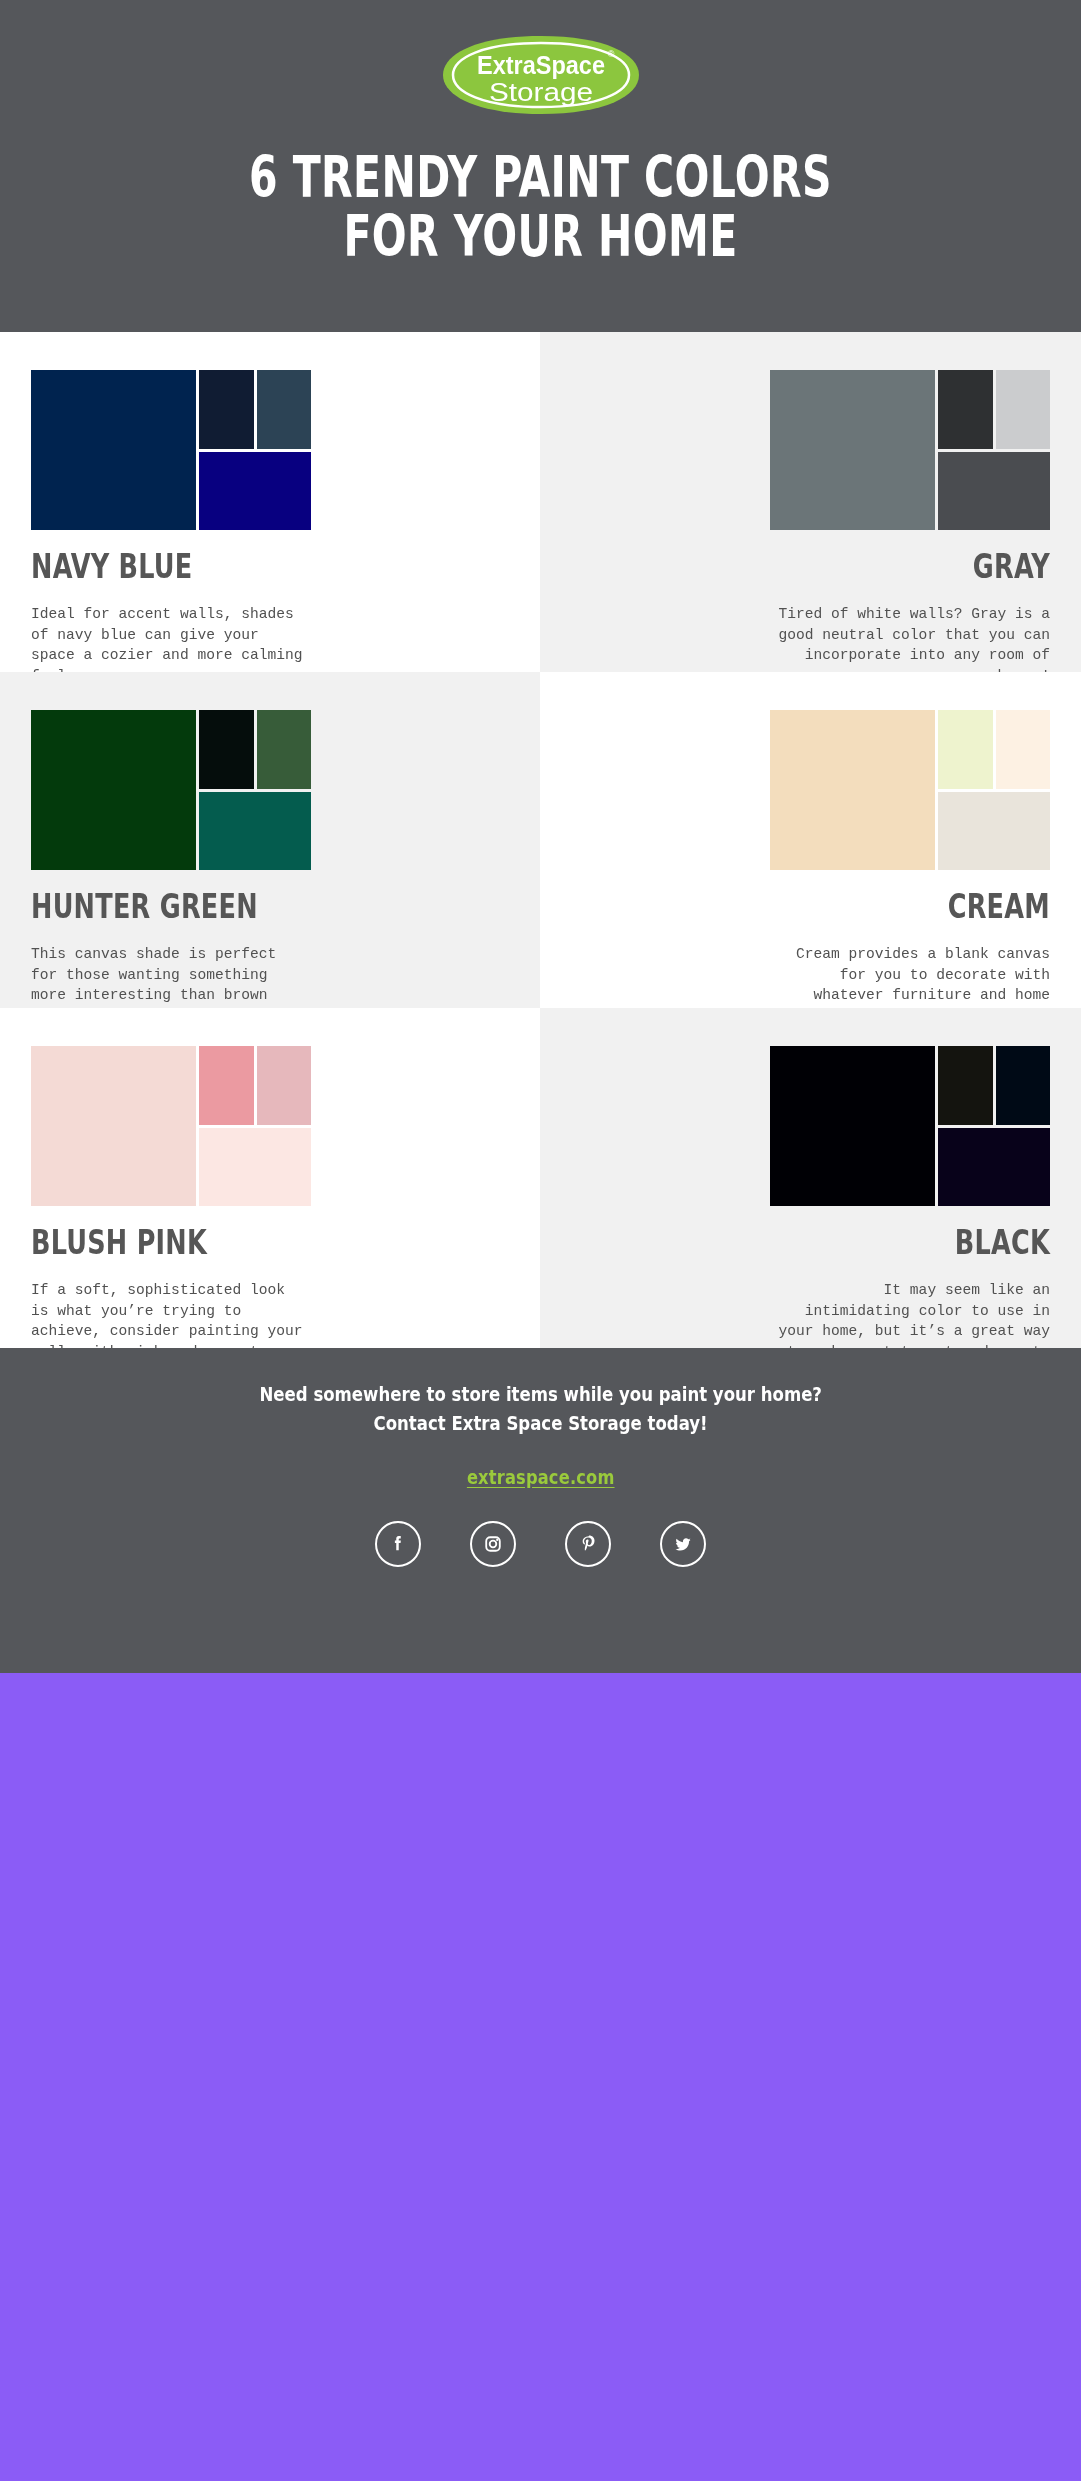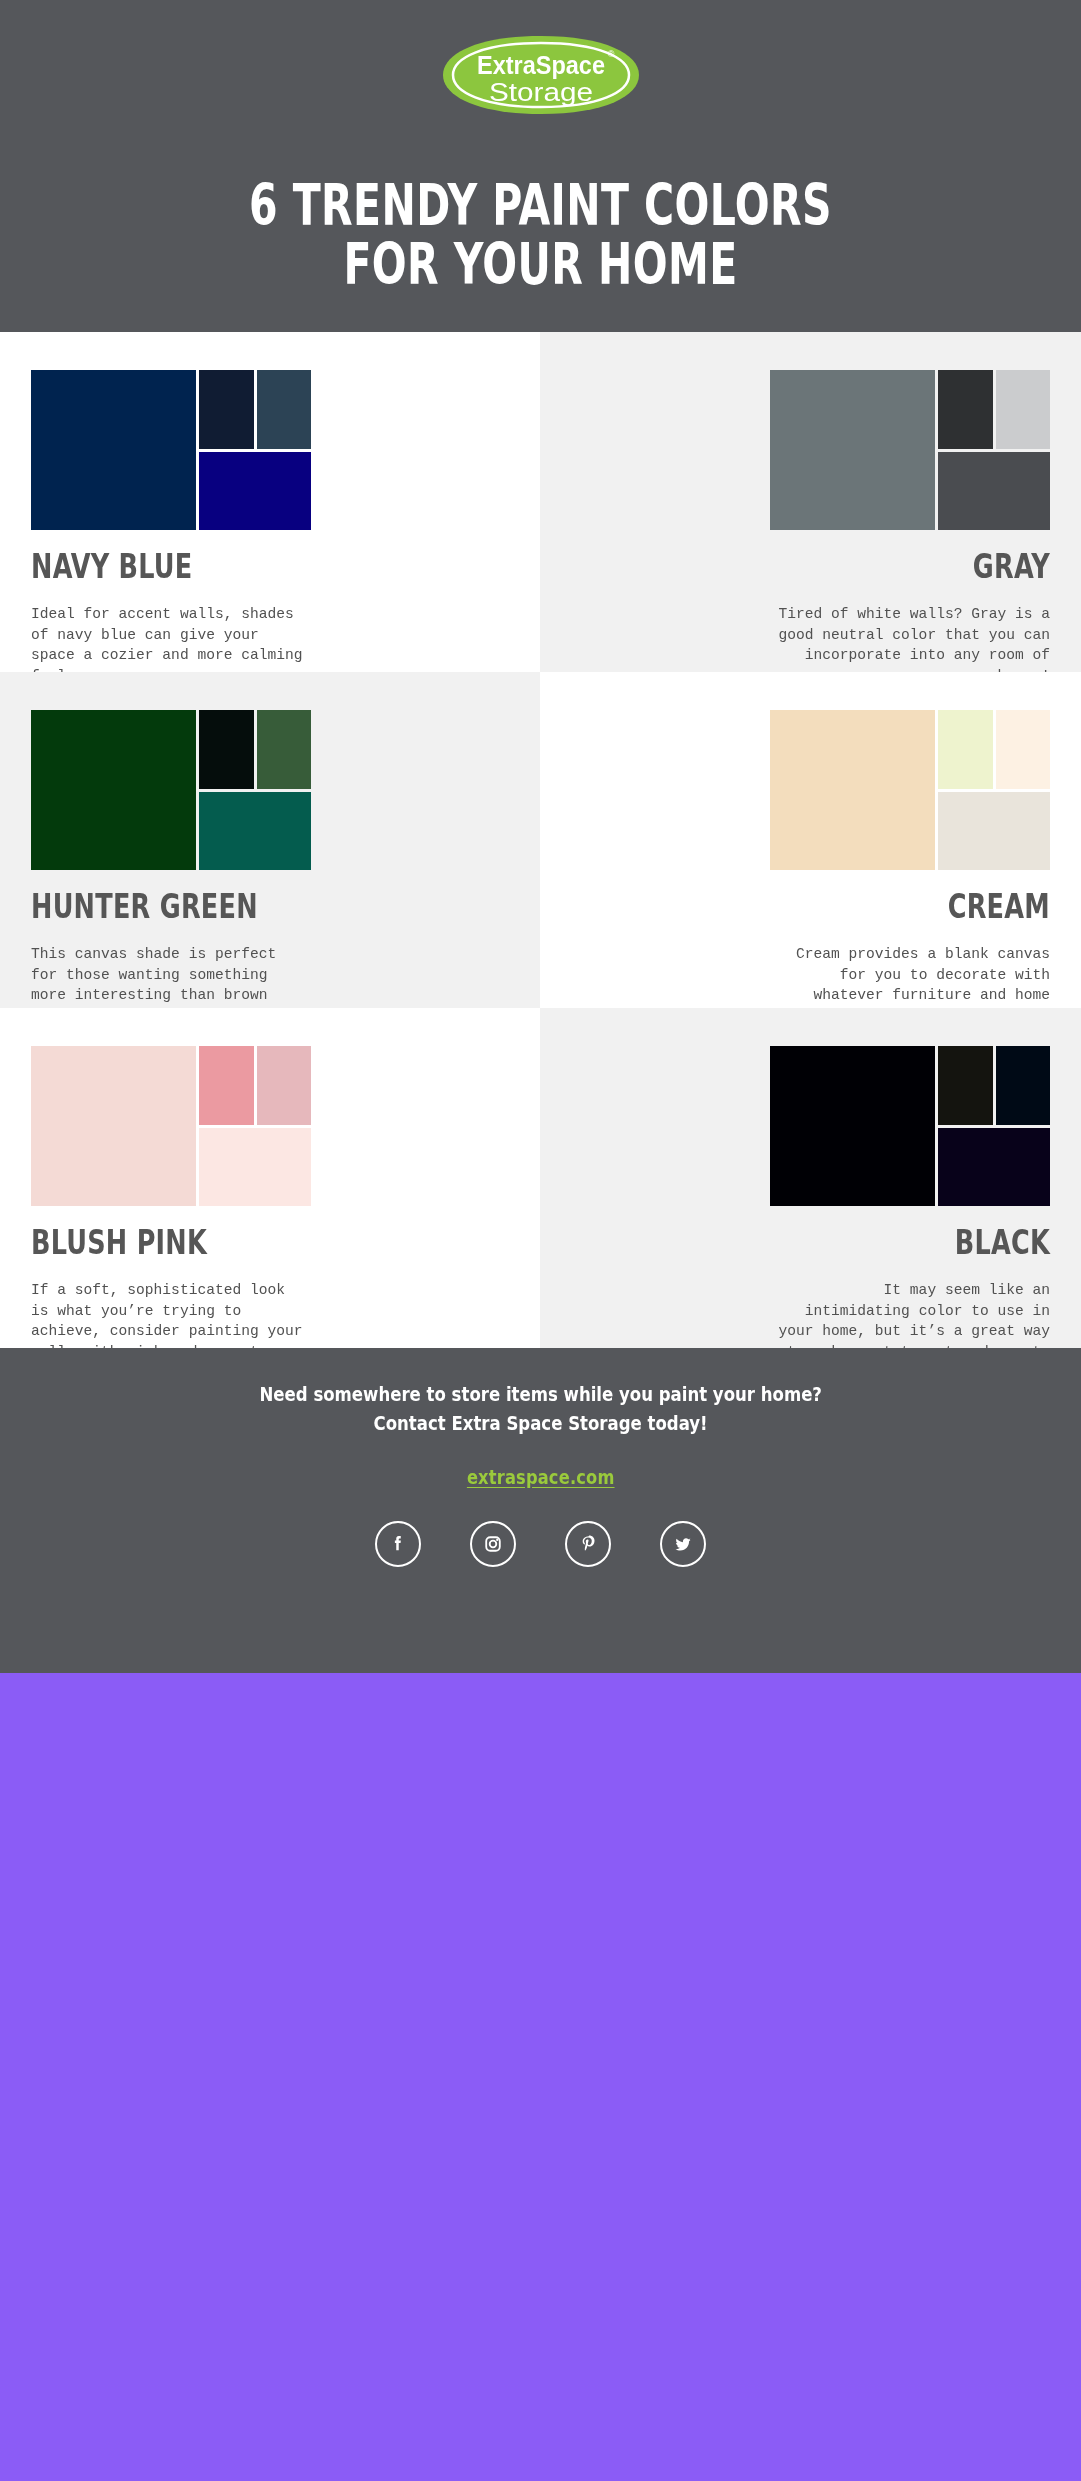--- a/index.html
+++ b/index.html
@@ -18,21 +18,21 @@
     width:100%;
     display:flex;
     flex-direction:column;
     align-items:center;
     padding-top:30px;
   }
   .logo-wrap { width:196px; height:90px; position:relative; }
   .logo-svg { display:block; width:196px; height:90px; }
 
   .title-block {
-    margin-top:56px;
+    margin-top:28px;
     text-align:center;
     width:100%;
   }
   .title-line {
     font-family:"Liberation Sans Narrow","DejaVu Sans Condensed","Liberation Sans", sans-serif;
     font-weight:bold;
     font-size:57px;
     line-height:1.03;
     letter-spacing:0.5px;
     color:#FFFFFF;

